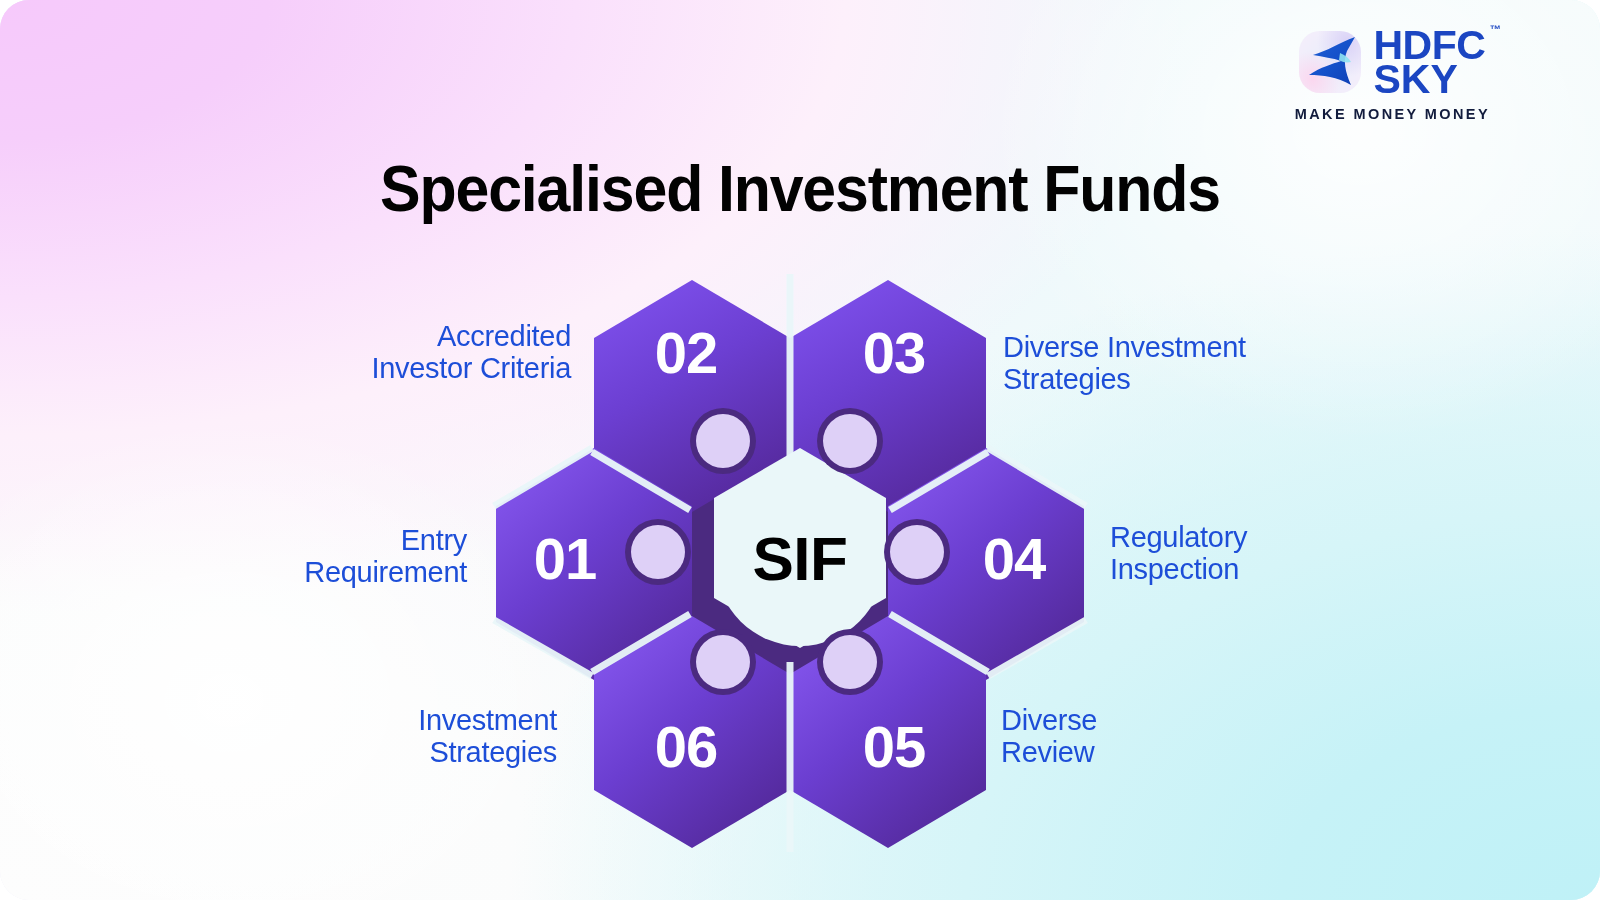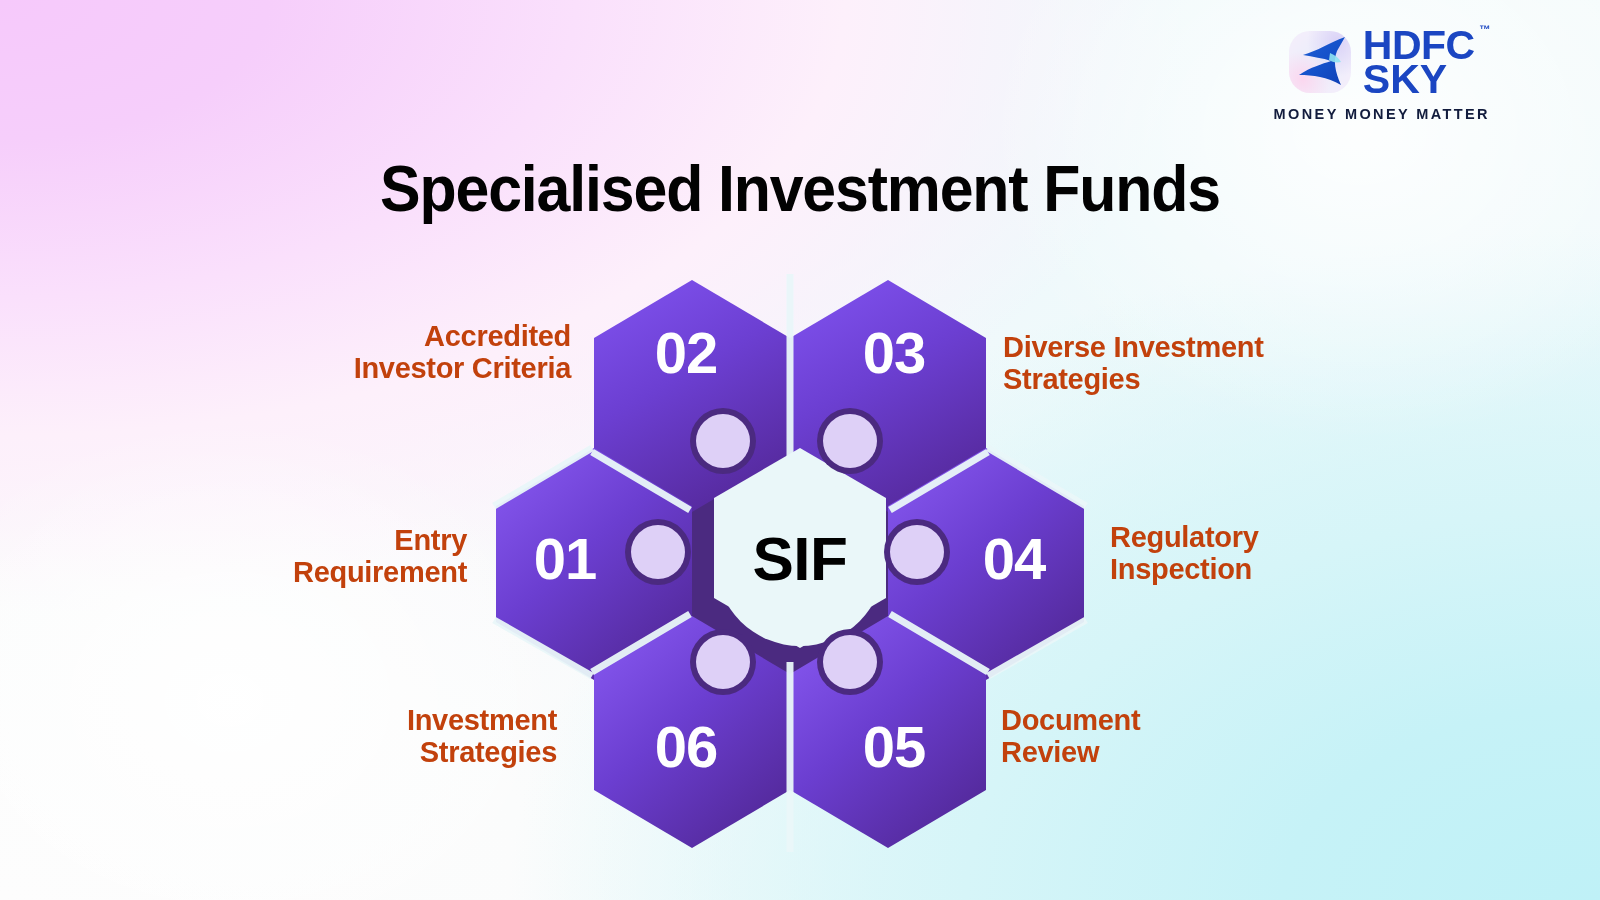--- a/index.html
+++ b/index.html
@@ -8,20 +8,21 @@
     padding: 0;
     background: #ffffff;
   }
   #stage {
     position: relative;
     width: 1600px;
     height: 900px;
     overflow: hidden;
     font-family: "Liberation Sans", "DejaVu Sans", sans-serif;
     background: #eafafb;
+    border-radius: 29px;
   }
 
   
   .bg-base {
     position: absolute;
     inset: 0;
     background:
       radial-gradient(120% 110% at 0% 0%,   #f6c9fb 0%,  #f6cefb 14%, #fae0fc 30%, #fdf0fb 44%, rgba(253,244,252,0) 62%),
       radial-gradient(110% 120% at 100% 100%, #bff1f7 0%, #c6f2f7 18%, #d6f5f8 36%, rgba(226,249,250,0) 62%),
       radial-gradient(130% 120% at 100% 0%,  #f4fbfb 0%,  #eef9fb 30%, rgba(233,248,251,0) 64%),
@@ -132,22 +133,22 @@
     fill: #000000;
     text-anchor: middle;
     dominant-baseline: middle;
     letter-spacing: -0.5px;
   }
 
   
   .label {
     position: absolute;
     font-size: 29px;
-    font-weight: 700;
-    color: #c2410c;
+    font-weight: 400;
+    color: #1d4ed8;
     line-height: 1.12;
     letter-spacing: -0.3px;
     white-space: pre-line;
   }
   .label.left  { text-align: right; }
   .label.right { text-align: left; }
 
   .lbl-1 { right: 1029px; top: 320px; }   
   .lbl-2 { right: 1133px; top: 524px; margin-left: 9px; }   
   .lbl-3 { right: 1043px; top: 704px; }   
@@ -180,21 +181,21 @@
                    C46 40 44 30 48 20 Z" fill="url(#swoosh)"></path>
           <path d="M41 22 C46 24 50 27 52 31 C47 32 43 31 40 29 Z" fill="#8fe3f2" opacity="0.9"></path>
         </svg>
       </div>
       <div class="logo-type">
         <div>HDFC</div>
         <div class="ln2">SKY</div>
         <span class="logo-tm">™</span>
       </div>
     </div>
-    <div class="logo-tagline">MONEY MONEY MATTER</div>
+    <div class="logo-tagline">MAKE MONEY MONEY</div>
   </div>
 
   <div class="page-title">Specialised Investment Funds</div>
 
   <div id="diagram">
     <svg width="1600" height="620" viewBox="0 0 1600 620" aria-hidden="true">
       <defs>
         <linearGradient id="hexg" x1="0.12" y1="0" x2="0.6" y2="1">
           <stop offset="0%" stop-color="#8052ef"></stop>
           <stop offset="46%" stop-color="#6c3fd2"></stop>
@@ -297,16 +298,16 @@
   <div class="label left  lbl-1">Accredited
 Investor Criteria</div>
   <div class="label left  lbl-2">Entry
 Requirement</div>
   <div class="label left  lbl-3">Investment
 Strategies</div>
   <div class="label right lbl-5">Regulatory
 Inspection</div>
   <div class="label right lbl-4">Diverse Investment
 Strategies</div>
-  <div class="label right lbl-6">Document
+  <div class="label right lbl-6">Diverse
 Review</div>
 
 </div>
 
 </body></html>

